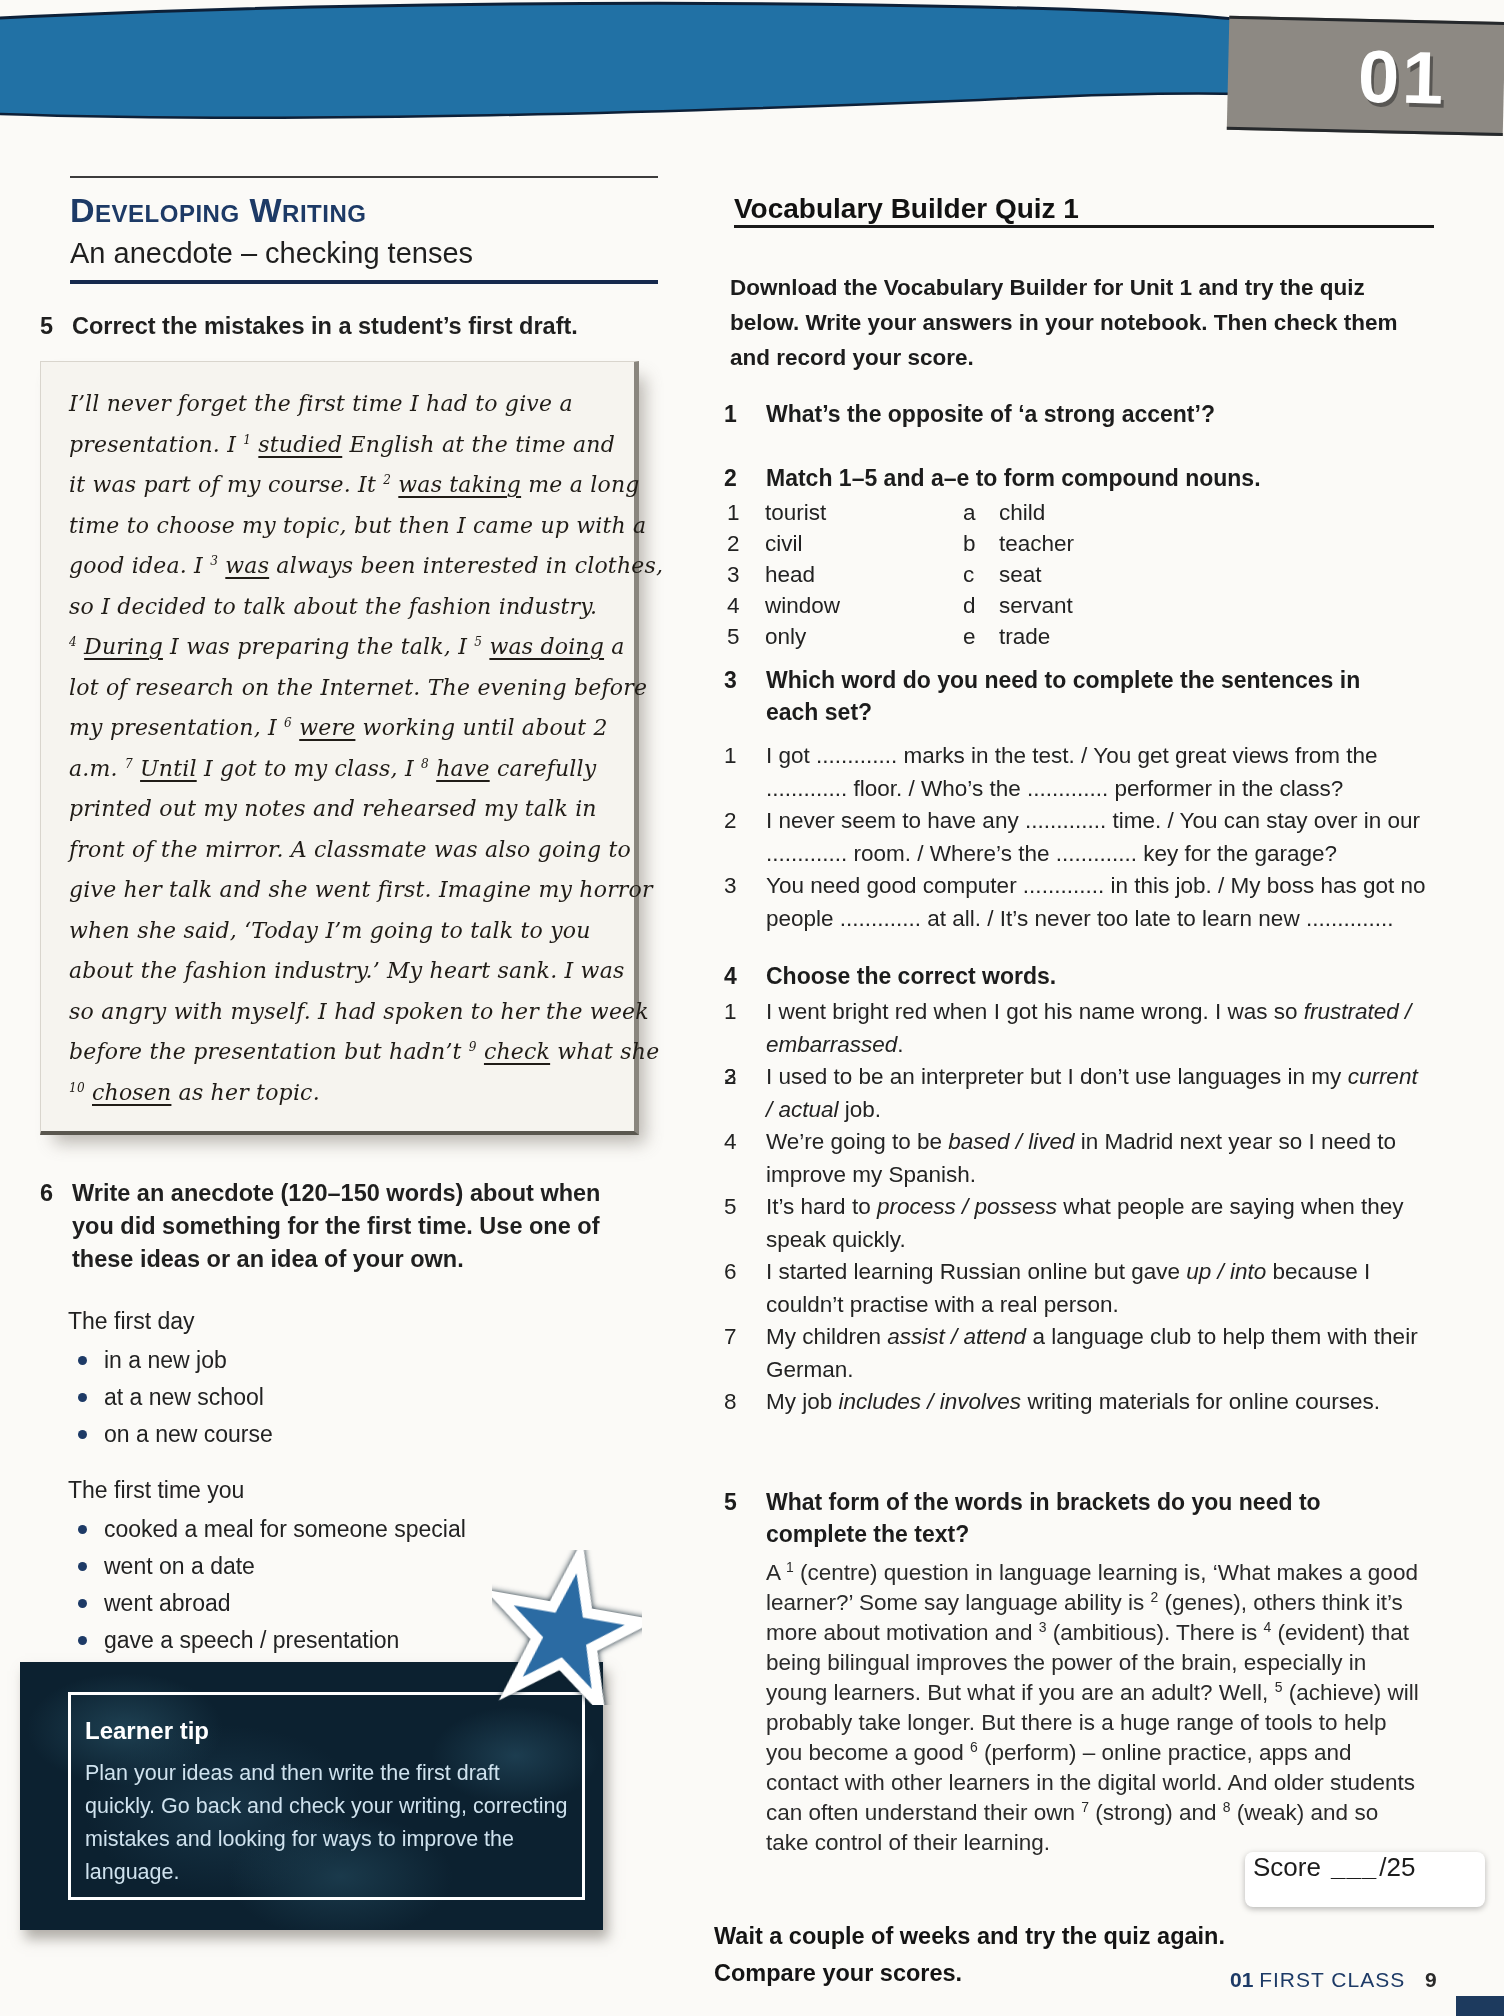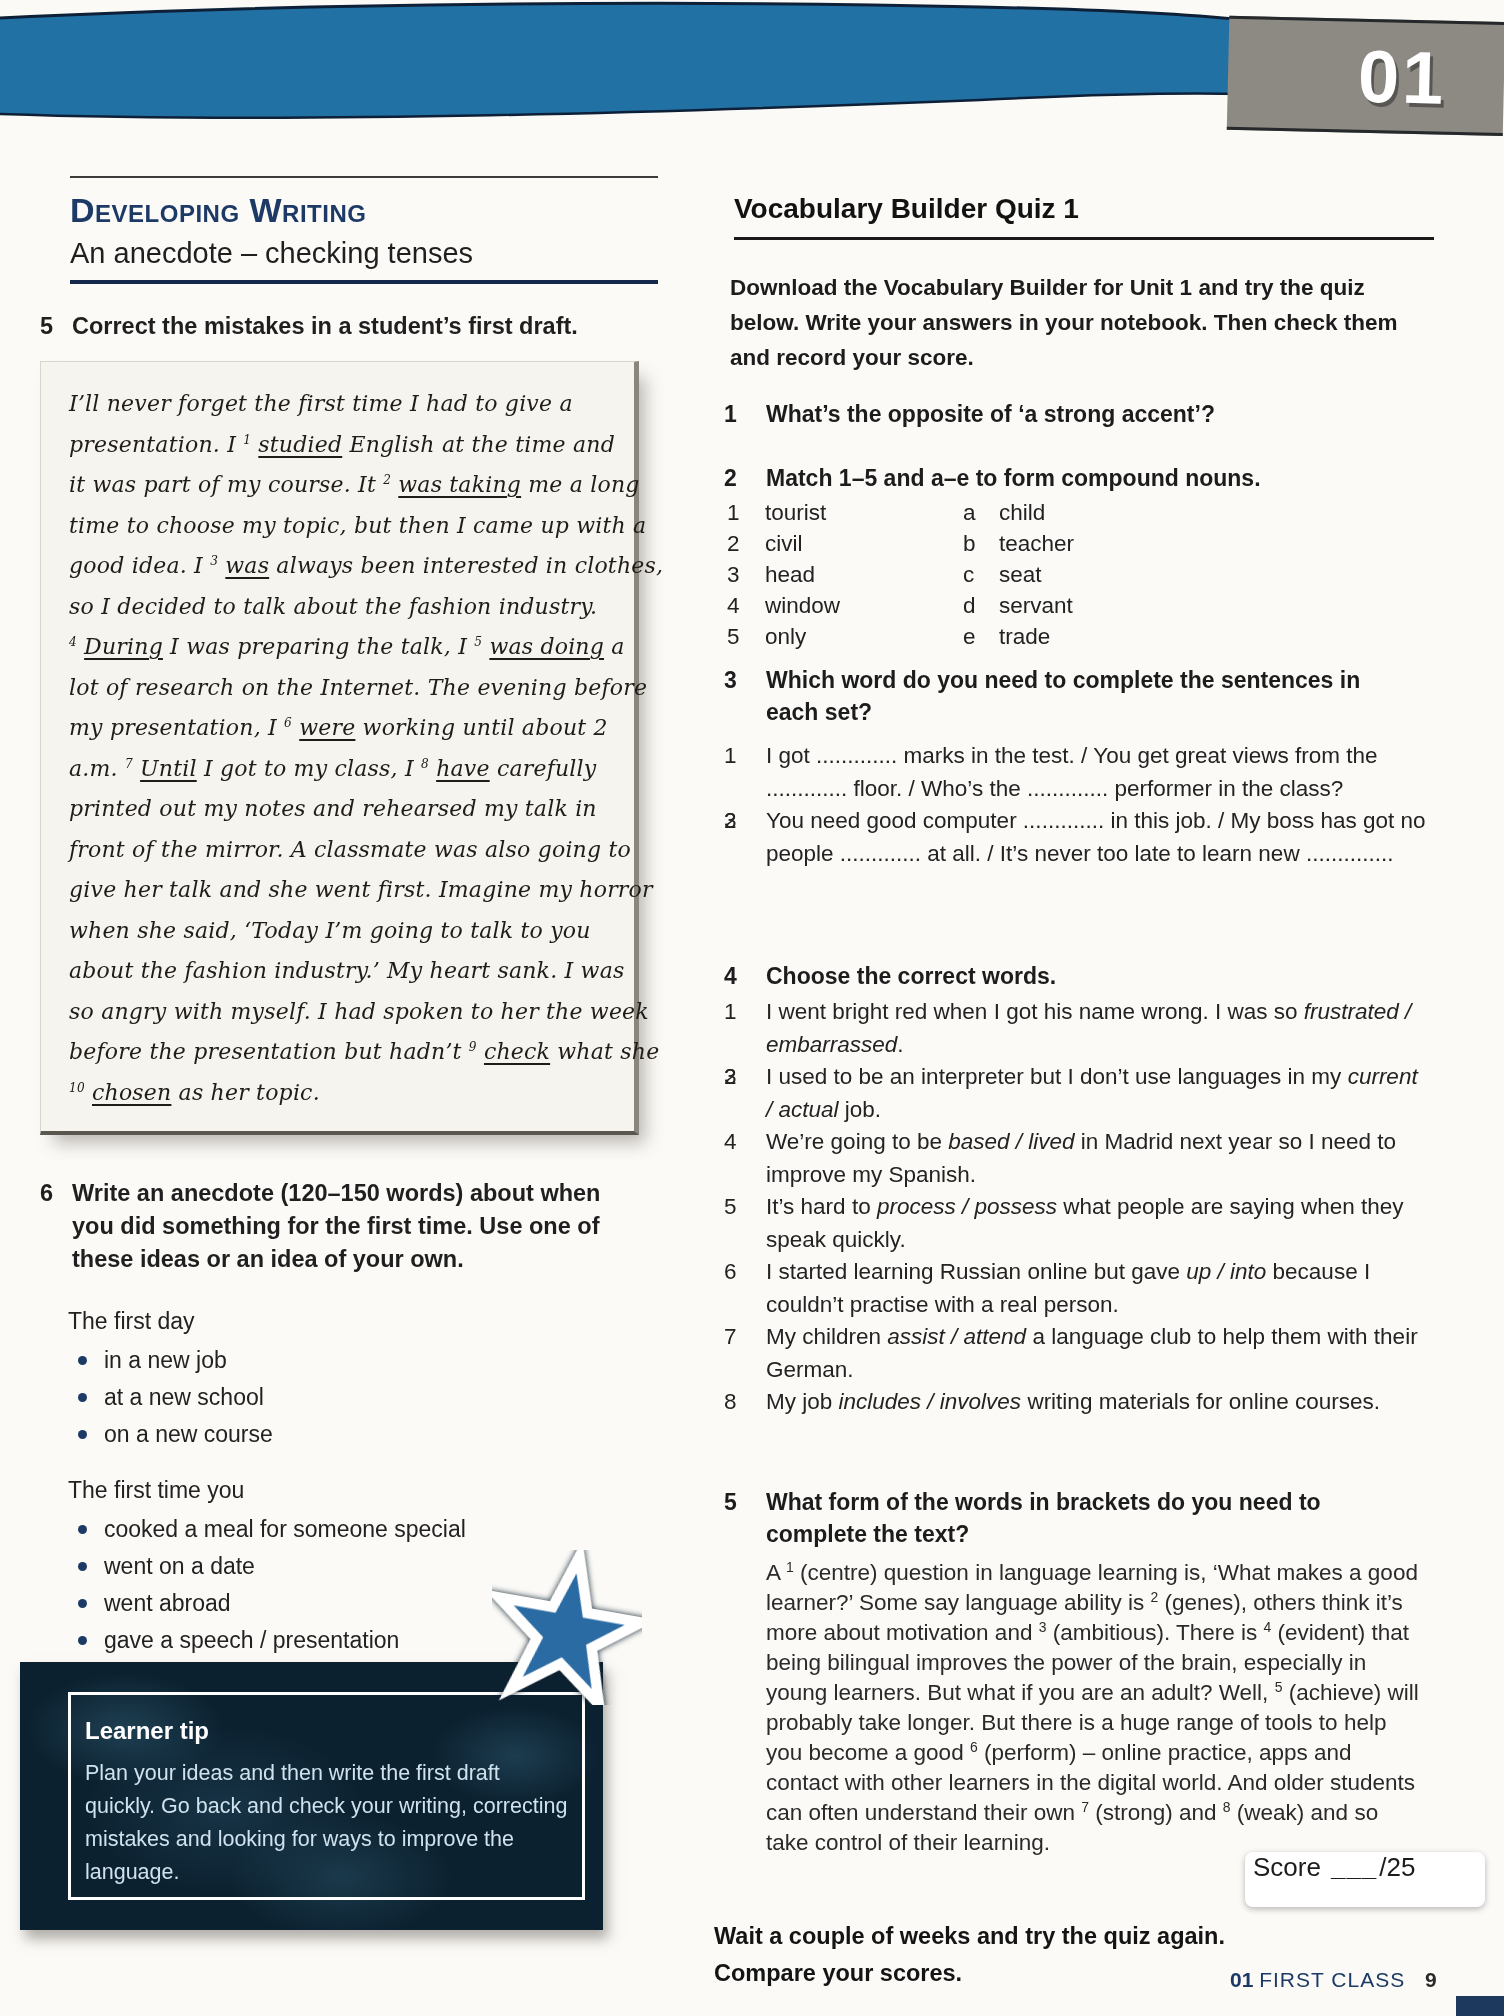--- a/index.html
+++ b/index.html
@@ -55,21 +55,21 @@
        box-shadow:5px 9px 12px rgba(105,100,92,0.5);}
   .tip-frame{position:absolute;left:48px;top:30px;right:18px;bottom:30px;
              border:3px solid #ffffff;padding:20px 14px 8px 14px;}
   .tip-title{font-size:24px;font-weight:bold;color:#ffffff;margin:2px 0 12px 0;}
   .tip-body{font-size:21.5px;line-height:33px;color:#cfe2ee;}
   .star{position:absolute;left:492px;top:1550px;width:150px;height:155px;}
 
   
   .rcol{position:absolute;left:712px;top:0;width:740px;}
   .q-title{position:absolute;top:193px;left:22px;width:700px;font-size:28px;font-weight:bold;
-           color:#121212;padding-bottom:12px;border-bottom:3.5px solid #1a1a1a;}
+           color:#121212;border-bottom:3.5px solid #1a1a1a;}
   .q-intro{position:absolute;top:270px;left:18px;width:670px;font-weight:bold;
            font-size:22.5px;line-height:35px;color:#1c1c1c;}
 
   .qh{position:absolute;left:12px;padding-left:42px;font-weight:bold;font-size:23px;
       line-height:32px;color:#1c1c1c;}
   .qh .num{position:absolute;left:0;top:0;}
   .qh-1{top:398px;width:620px;}
   .qh-2{top:462px;width:620px;}
   .qh-3{top:664px;width:610px;}
   .qh-4{top:960px;width:620px;}
@@ -243,20 +243,21 @@
       <span class="num">3</span>
       <span>Which word do you need to complete the sentences in each set?</span>
     </div>
     <div class="qitems q3-items">
       <div class="qitem">
         <span class="num">1</span>
         <span>I got ............. marks in the test. / You get great views from the ............. floor. / Who’s the ............. performer in the class?</span>
       </div>
       <div class="qitem">
         <span class="num">2</span>
+        <span>I never seem to have any ............. time. / You can stay over in our ............. room. / Where’s the ............. key for the garage?</span>
       </div>
       <div class="qitem">
         <span class="num">3</span>
         <span>You need good computer ............. in this job. / My boss has got no people ............. at all. / It’s never too late to learn new ..............</span>
       </div>
     </div>
 
     <div class="qh qh-4">
       <span class="num">4</span>
       <span>Choose the correct words.</span>

